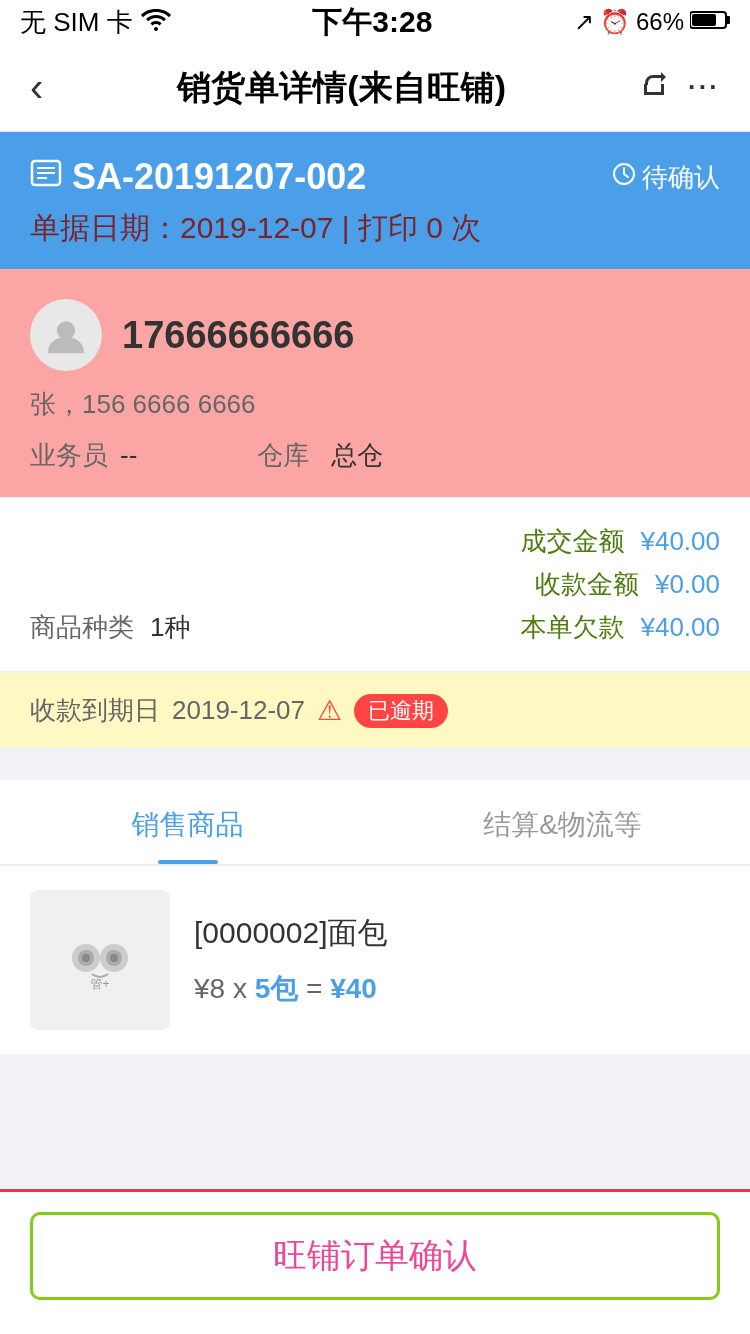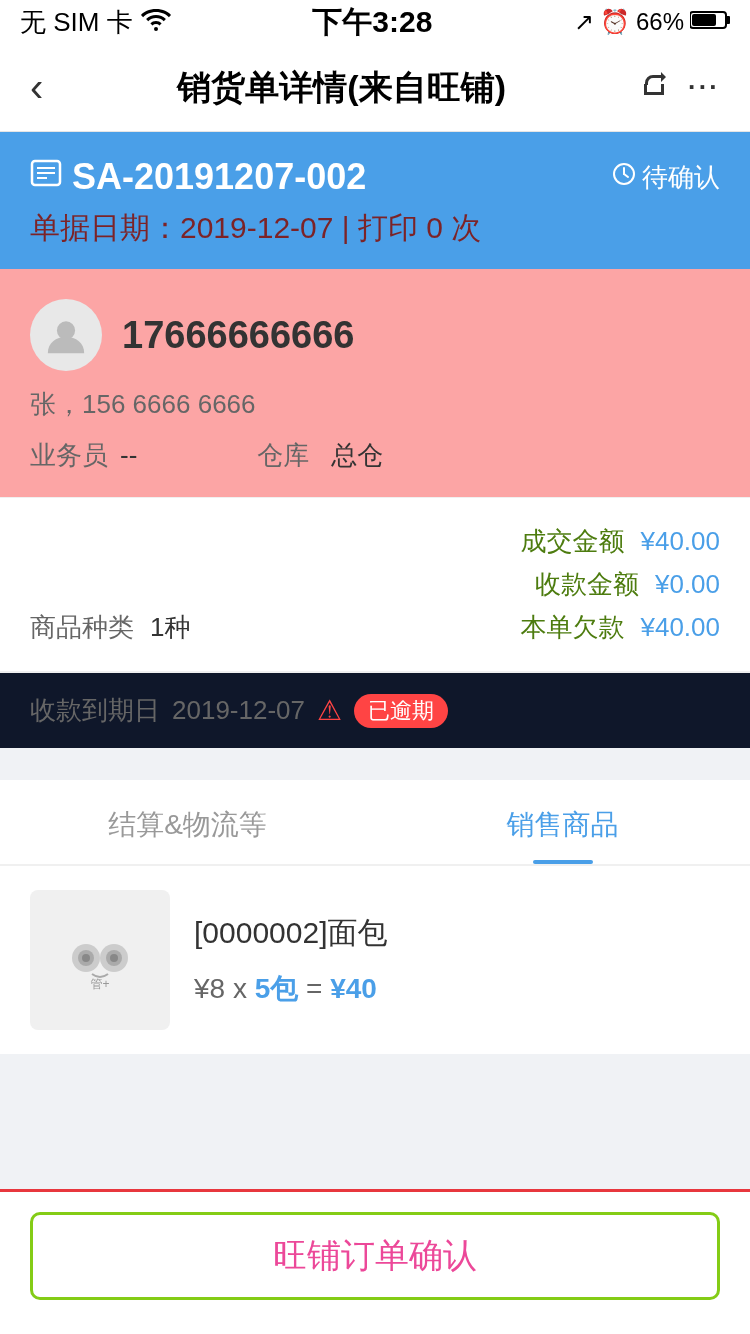--- a/index.html
+++ b/index.html
@@ -156,21 +156,21 @@
     .stats-row {
       display: flex;
       align-items: center;
       gap: 16px;
     }
     .stats-row-label { color: #4d7c0f; }
     .amount-blue { color: #4a9fe8; font-weight: 500; }
 
     
     .overdue-section {
-      background: #0f172a;
+      background: #fef9c3;
       padding: 20px 30px;
       font-size: 26px;
       color: #666;
       display: flex;
       align-items: center;
       gap: 12px;
     }
     .overdue-badge {
       background: #ff4444;
       color: #fff;
@@ -389,25 +389,25 @@
 <div class="overdue-section" style="border-top: 1px solid #f0f0f0;">
   <span>收款到期日</span>
   <span>2019-12-07</span>
   <span style="color:#ff4444; font-size:28px;">⚠</span>
   <span class="overdue-badge">已逾期</span>
 </div>
 
 <div style="height: 16px; background: #f0f2f5;"></div>
 
 <div class="tabs-section">
+  <div class="tab-item active">
+    <span>销售商品</span>
+  </div>
   <div class="tab-item">
     <span>结算&amp;物流等</span>
-  </div>
-  <div class="tab-item active">
-    <span>销售商品</span>
   </div>
 </div>
 
 <div class="product-section">
   <div class="product-thumb">
     <svg width="100" height="60" viewBox="0 0 100 60">
 
       <circle cx="36" cy="28" r="14" fill="#ccc"></circle>
       <circle cx="64" cy="28" r="14" fill="#ccc"></circle>
       <circle cx="36" cy="28" r="8" fill="#aaa"></circle>

